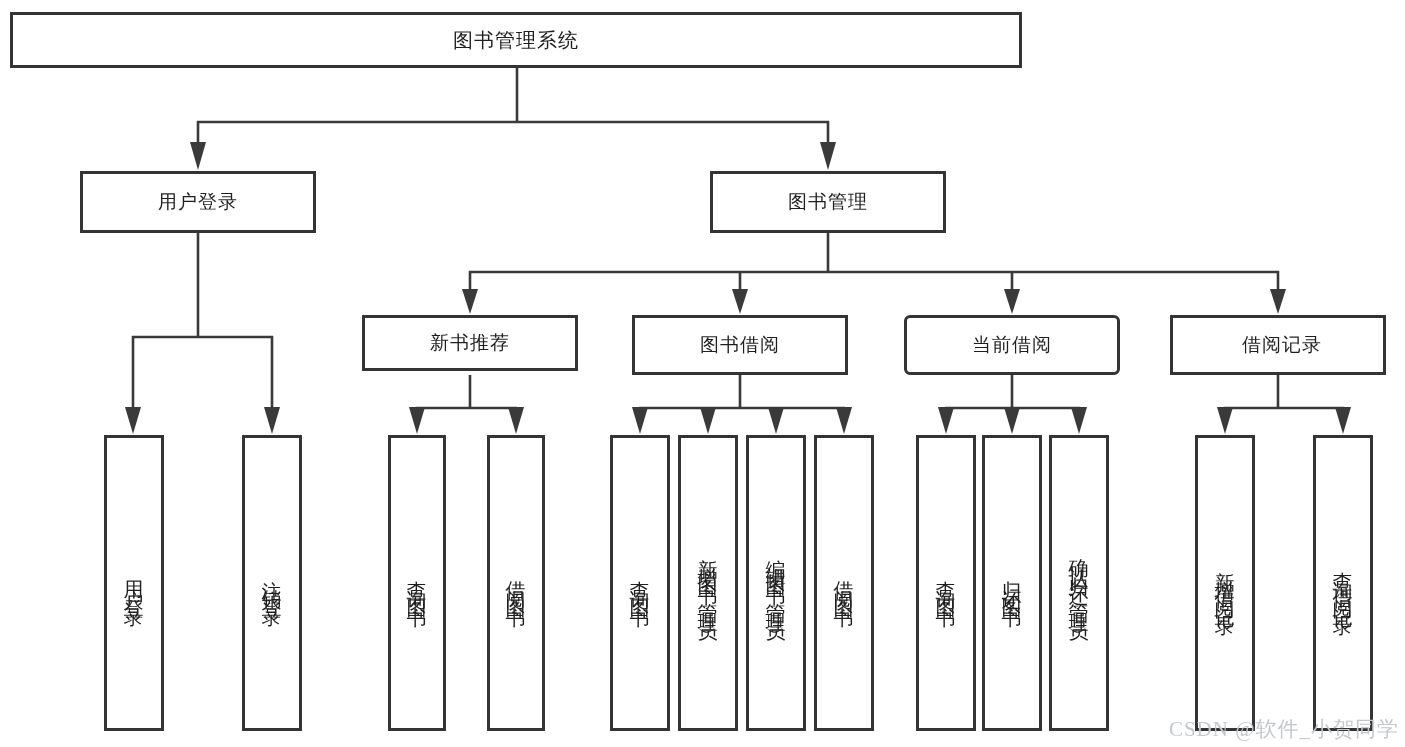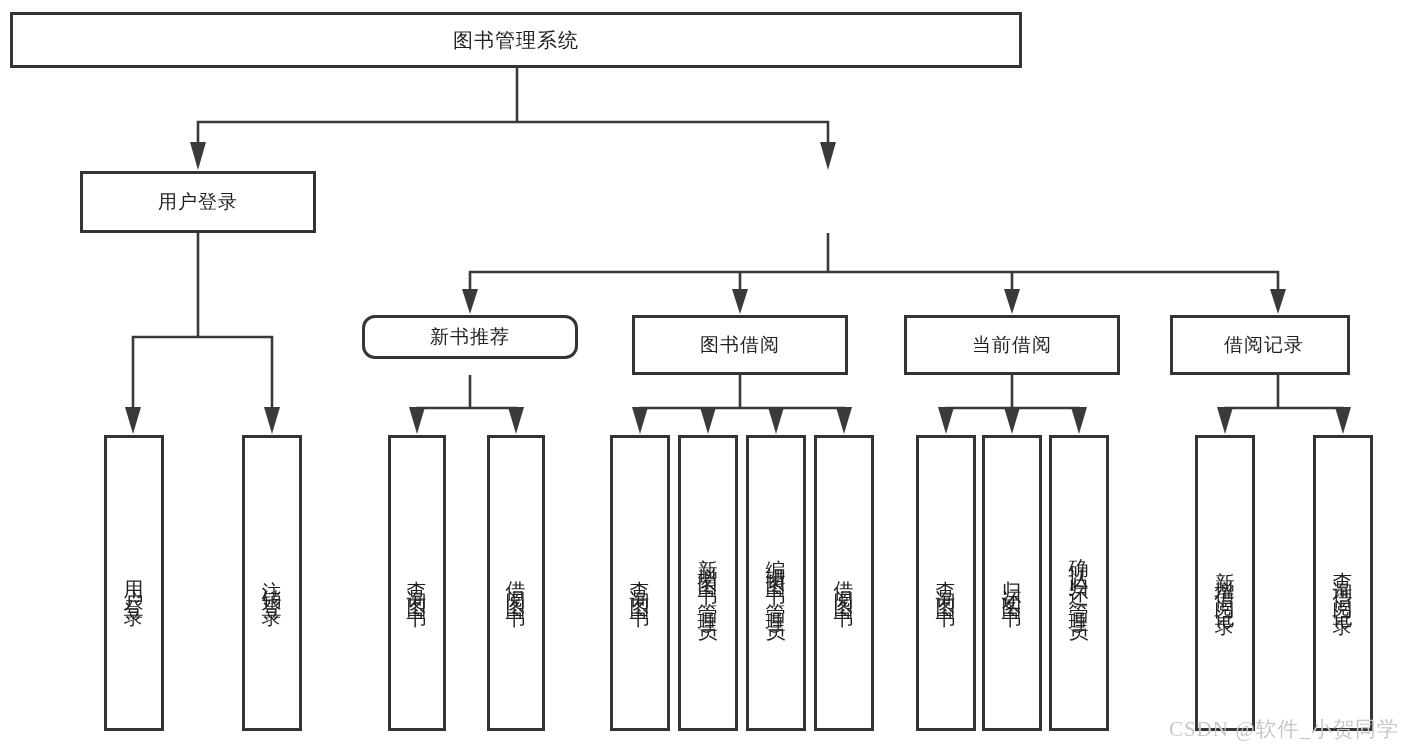--- a/index.html
+++ b/index.html
@@ -124,31 +124,34 @@
     <polygon points="1335,407 1351,407 1343,434"></polygon>
   </svg>
 
   <div class="box hbox rootbox" style="left:10px; top:12px; width:1012px; height:56px;">
     <span>图书管理系统</span>
   </div>
 
   <div class="box hbox" style="left:80px; top:171px; width:236px; height:62px;">
     <span>用户登录</span>
   </div>
+  <div class="box hbox" style="left:710px; top:171px; width:236px; height:62px;">
+    <span>图书管理</span>
+  </div>
 
-  <div class="box hbox" style="left:362px; top:315px; width:216px; height:44px;border-radius:13px;">
+  <div class="box hbox" style="left:362px; top:315px; width:216px; height:56px;">
     <span>新书推荐</span>
   </div>
   <div class="box hbox" style="left:632px; top:315px; width:216px; height:60px;align-items:center;">
     <span>图书借阅</span>
   </div>
-  <div class="box hbox" style="left:904px; top:315px; width:216px; height:60px;">
+  <div class="box hbox" style="left:904px; top:315px; width:216px; height:60px;border-radius:6px;">
     <span>当前借阅</span>
   </div>
-  <div class="box hbox" style="left:1170px; top:315px; width:180px; height:60px;padding-left:8px;">
+  <div class="box hbox" style="left:1170px; top:315px; width:216px; height:60px;padding-left:8px;">
     <span>借阅记录</span>
   </div>
 
   <div class="box vbox" style="left:104px; top:435px; width:60px; height:296px;">
     <span>用户登录</span>
   </div>
   <div class="box vbox" style="left:242px; top:435px; width:60px; height:296px;">
     <span>注销登录</span>
   </div>
 

